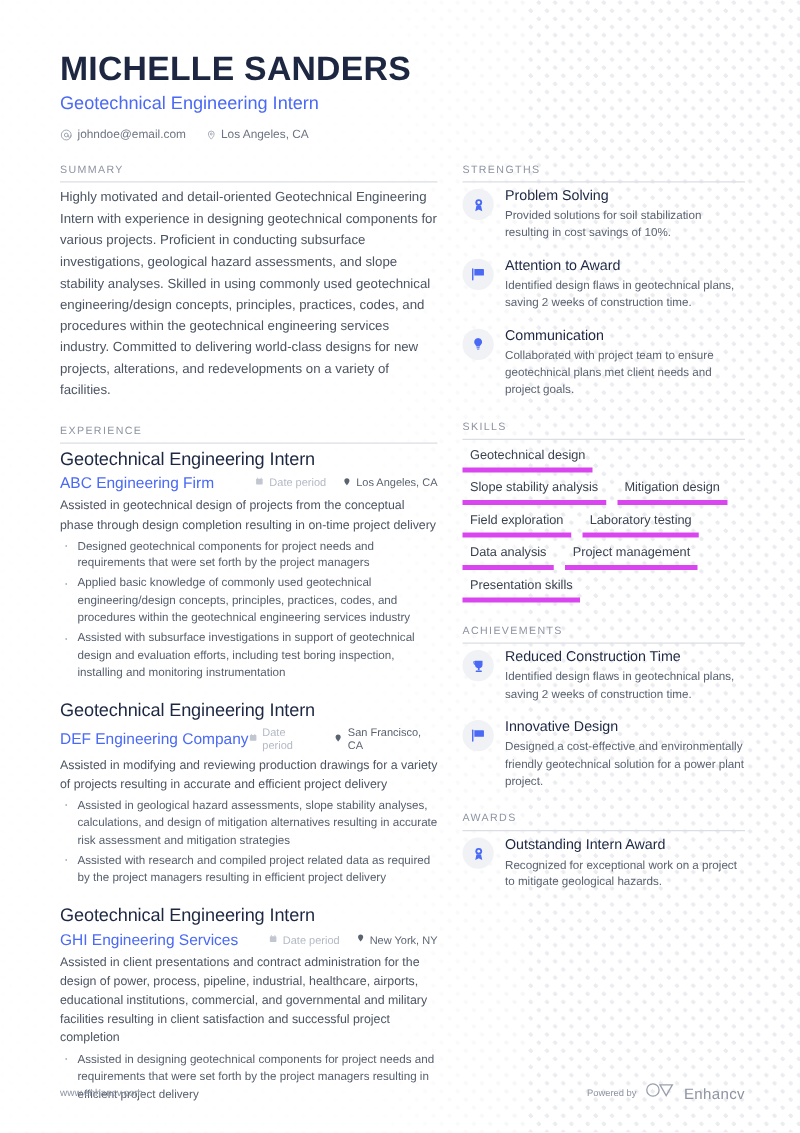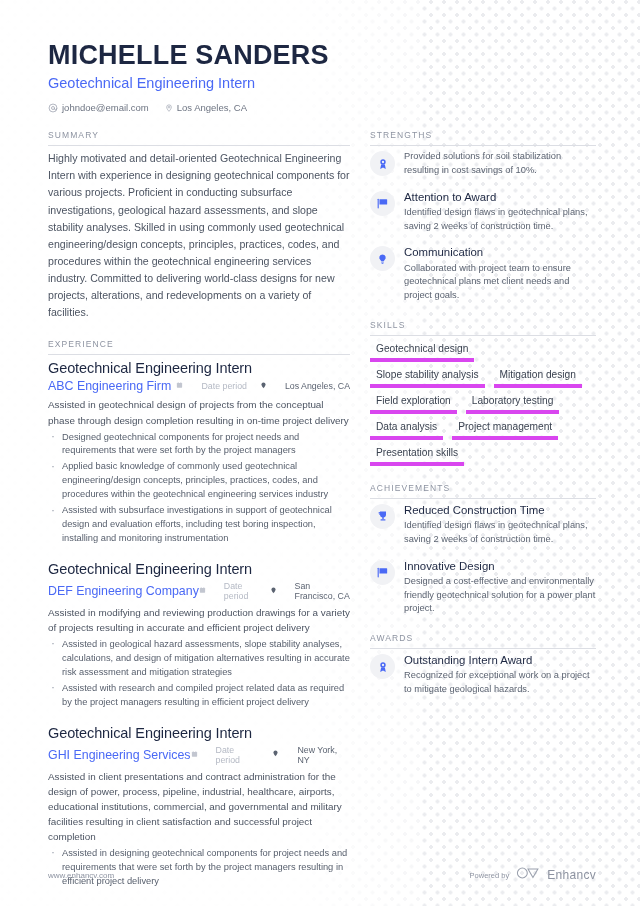--- a/index.html
+++ b/index.html
@@ -113,21 +113,21 @@
     color: #4a69f5;
     flex: 0 0 auto;
   }
   .meta-bits {
     display: flex;
     align-items: center;
     gap: 13px;
     margin-left: auto;
     font-size: 8.8px;
   }
-  .meta-bit { display: flex; align-items: center; gap: 18px; }
+  .meta-bit { display: flex; align-items: center; gap: 4px; }
   .meta-date { color: #b4b9c4; }
   .meta-loc  { color: #5b6371; }
 
   .job-desc {
     font-size: 9.9px;
     line-height: 1.52;
     color: #4c5462;
     margin-bottom: 3px;
   }
   ul.bullets { list-style: none; }
@@ -353,20 +353,21 @@
 
         <div class="entry">
           <div class="entry-icon">
             <svg width="12" height="12" viewBox="0 0 24 24" fill="#4a69f5">
               <circle cx="12" cy="8" r="5.4"></circle>
               <circle cx="12" cy="8" r="2.3" fill="#f1f2f5"></circle>
               <path d="M8.3 13.2 6.4 22l5.6-3 5.6 3-1.9-8.8z"></path>
             </svg>
           </div>
           <div class="entry-body">
+            <div class="entry-title">Problem Solving</div>
             <div class="entry-desc">Provided solutions for soil stabilization resulting in cost savings of 10%.</div>
           </div>
         </div>
 
         <div class="entry">
           <div class="entry-icon">
             <svg width="13" height="13" viewBox="0 0 24 24" fill="#4a69f5">
               <rect x="3" y="3" width="2.1" height="18" rx="1"></rect>
               <path d="M6.4 4.2h13.2a1 1 0 0 1 1 1v7.6a1 1 0 0 1-1 1H6.4z"></path>
             </svg>

